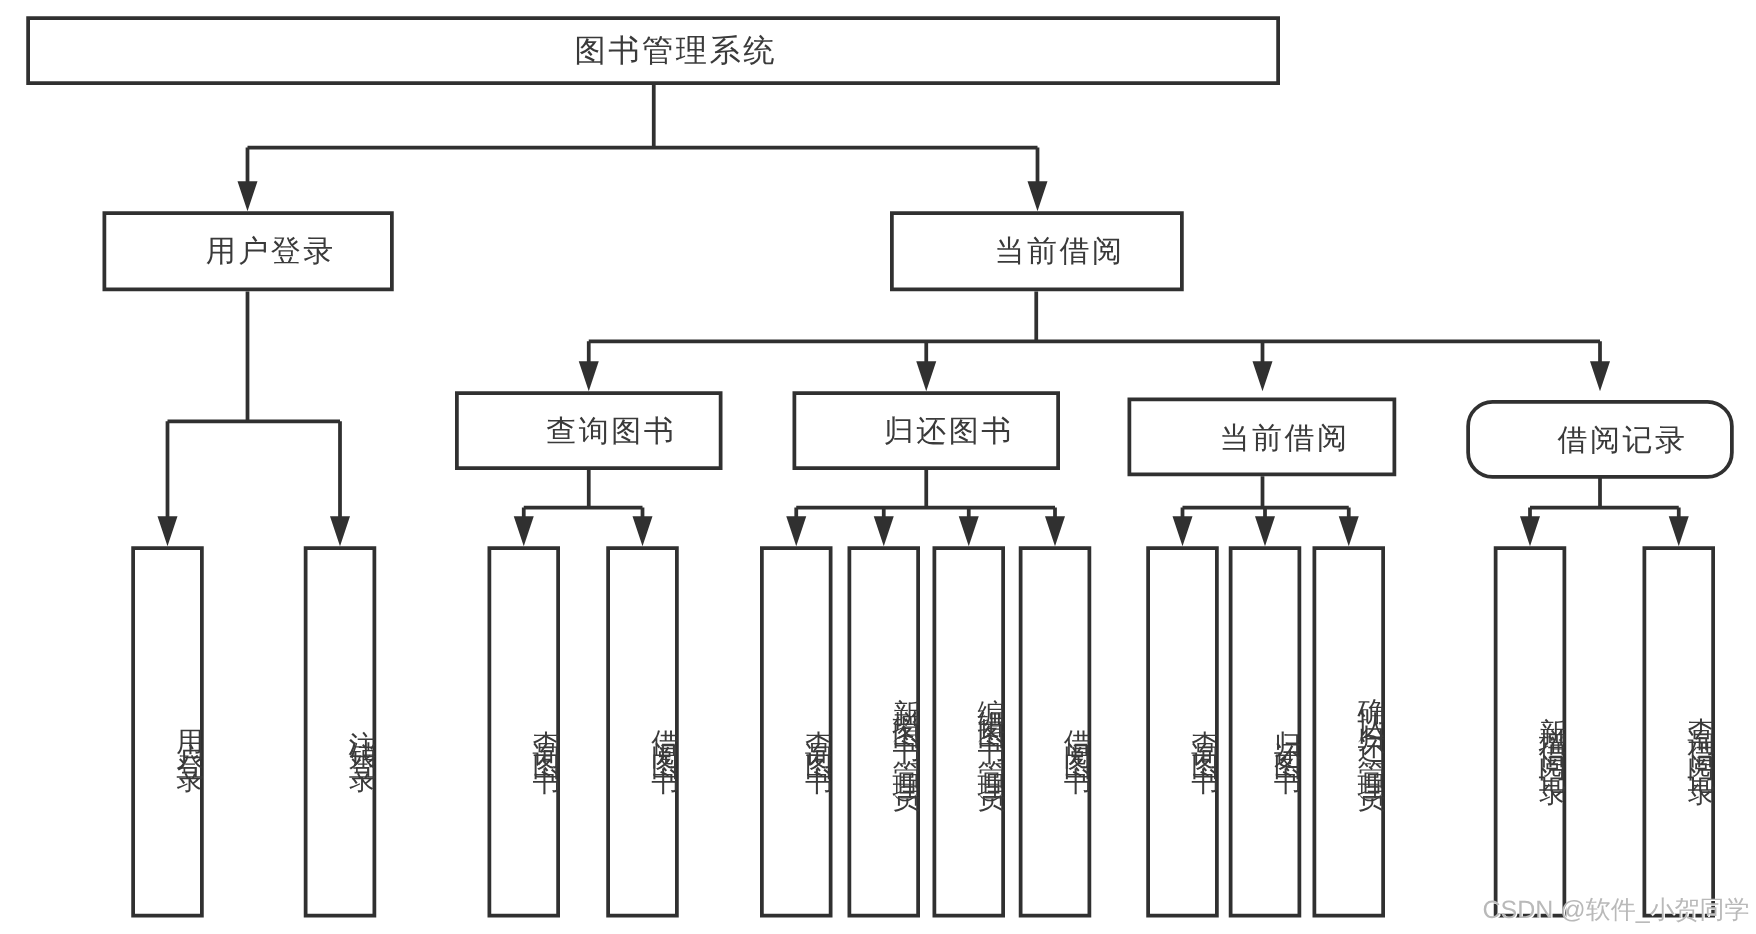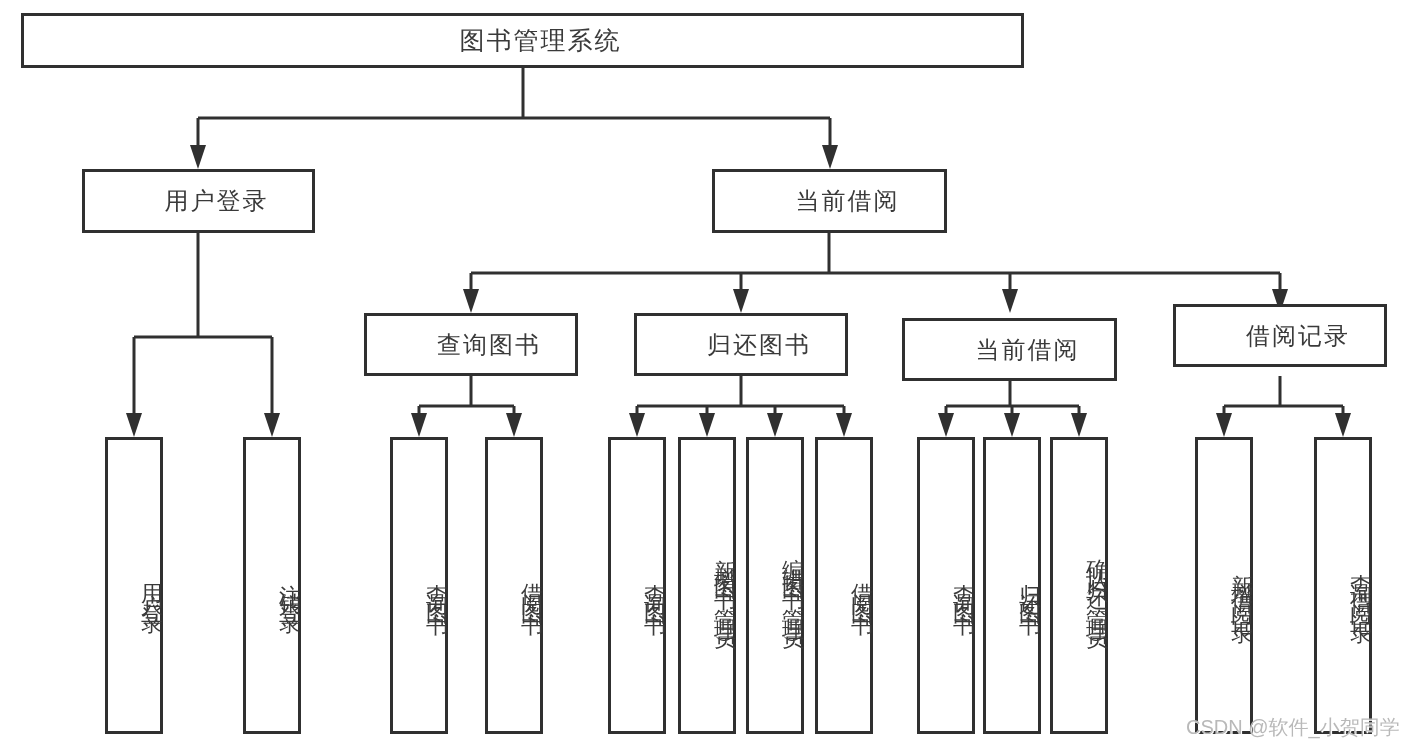--- a/index.html
+++ b/index.html
@@ -128,21 +128,21 @@
 
   <div class="node h" style="left:364px;top:313px;width:214px;height:63px;">
     <span>查询图书</span>
   </div>
   <div class="node h" style="left:634px;top:313px;width:214px;height:63px;">
     <span>归还图书</span>
   </div>
   <div class="node h" style="left:902px;top:318px;width:215px;height:63px;">
     <span>当前借阅</span>
   </div>
-  <div class="node h" style="left:1173px;top:304px;width:214px;height:63px;">
+  <div class="node h" style="left:1173px;top:320px;width:214px;height:63px;border-radius:21px;">
     <span>借阅记录</span>
   </div>
 
   <div class="node v" style="left:105px;top:437px;width:58px;height:297px;">
     <span>用户登录</span>
   </div>
   <div class="node v" style="left:243px;top:437px;width:58px;height:297px;">
     <span>注销登录</span>
   </div>
 

